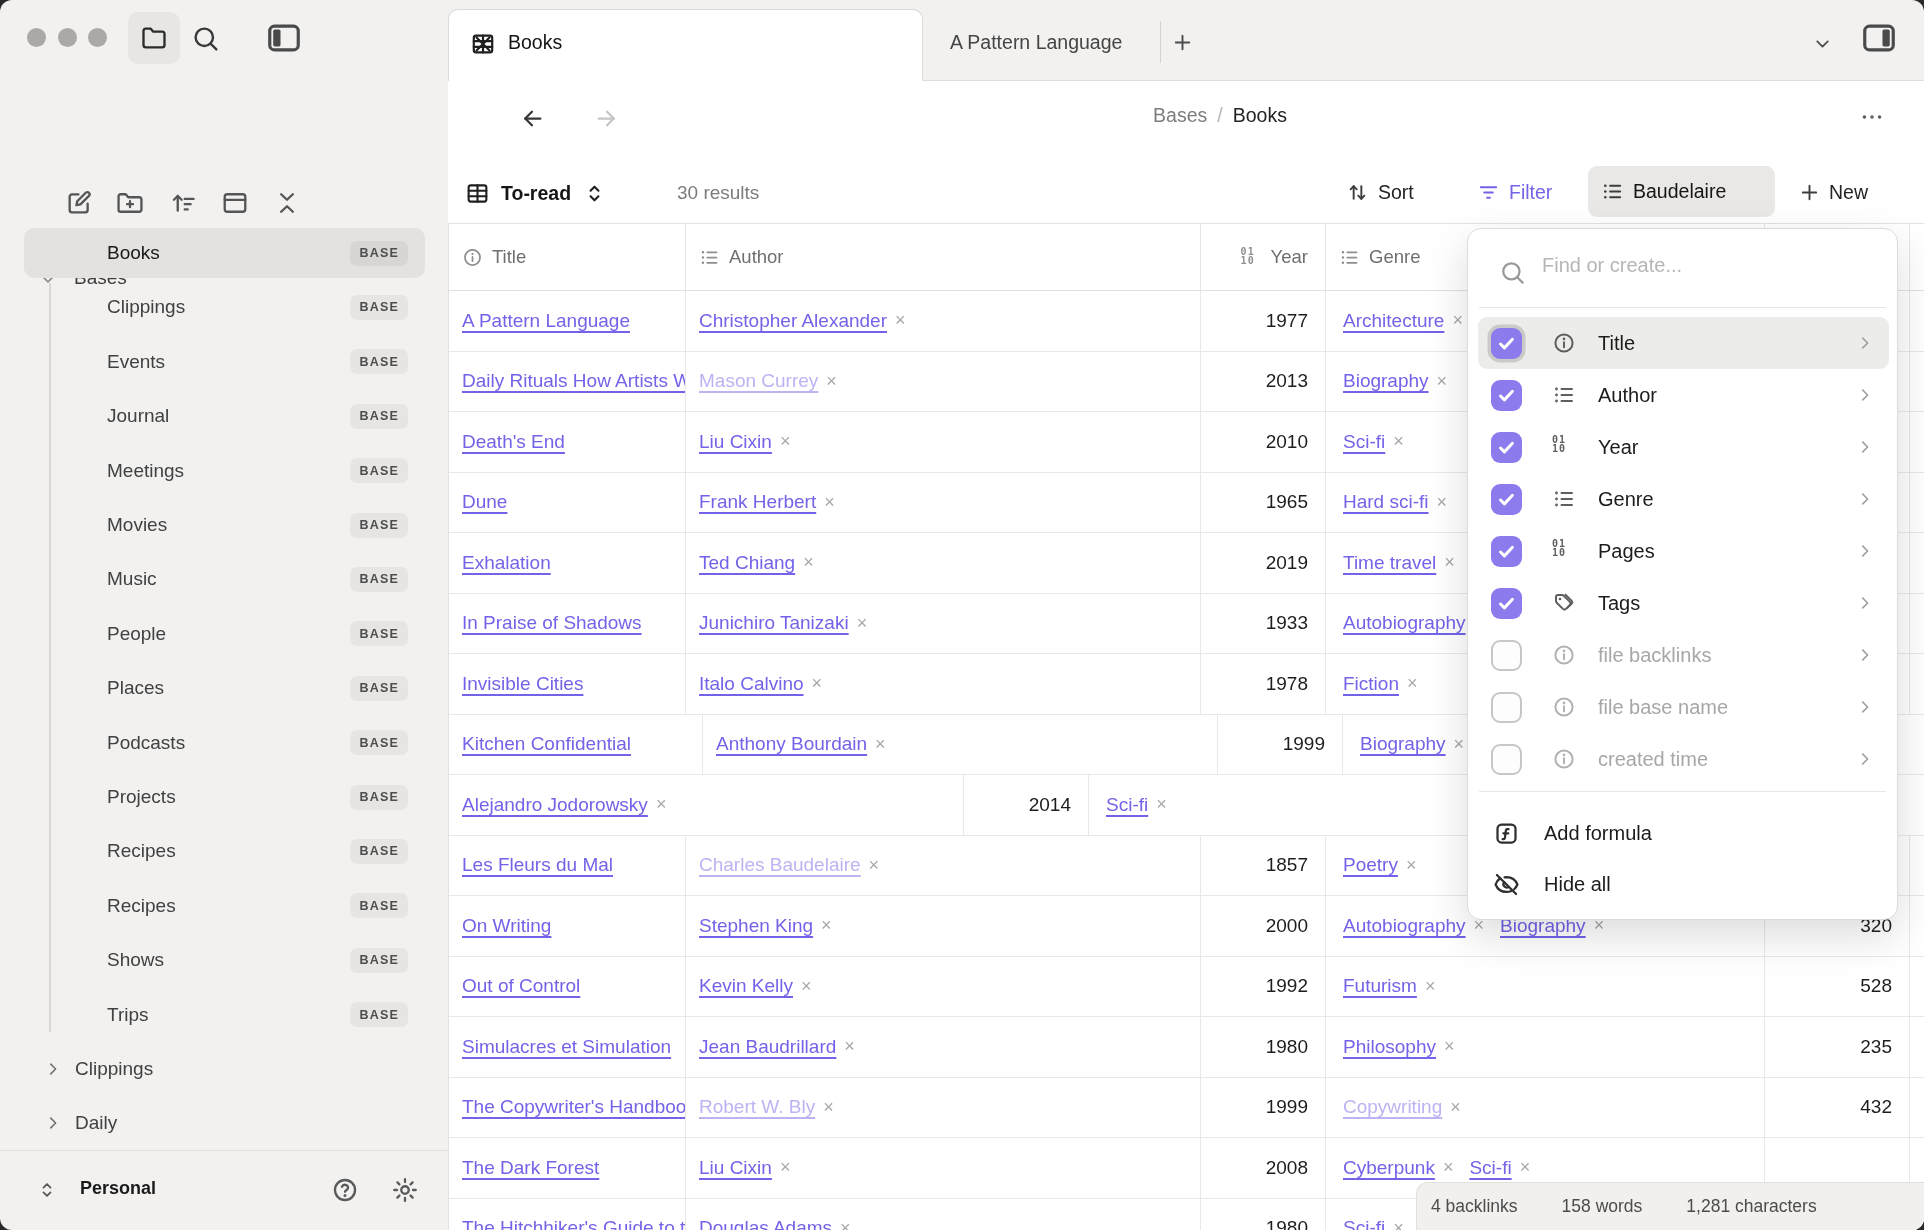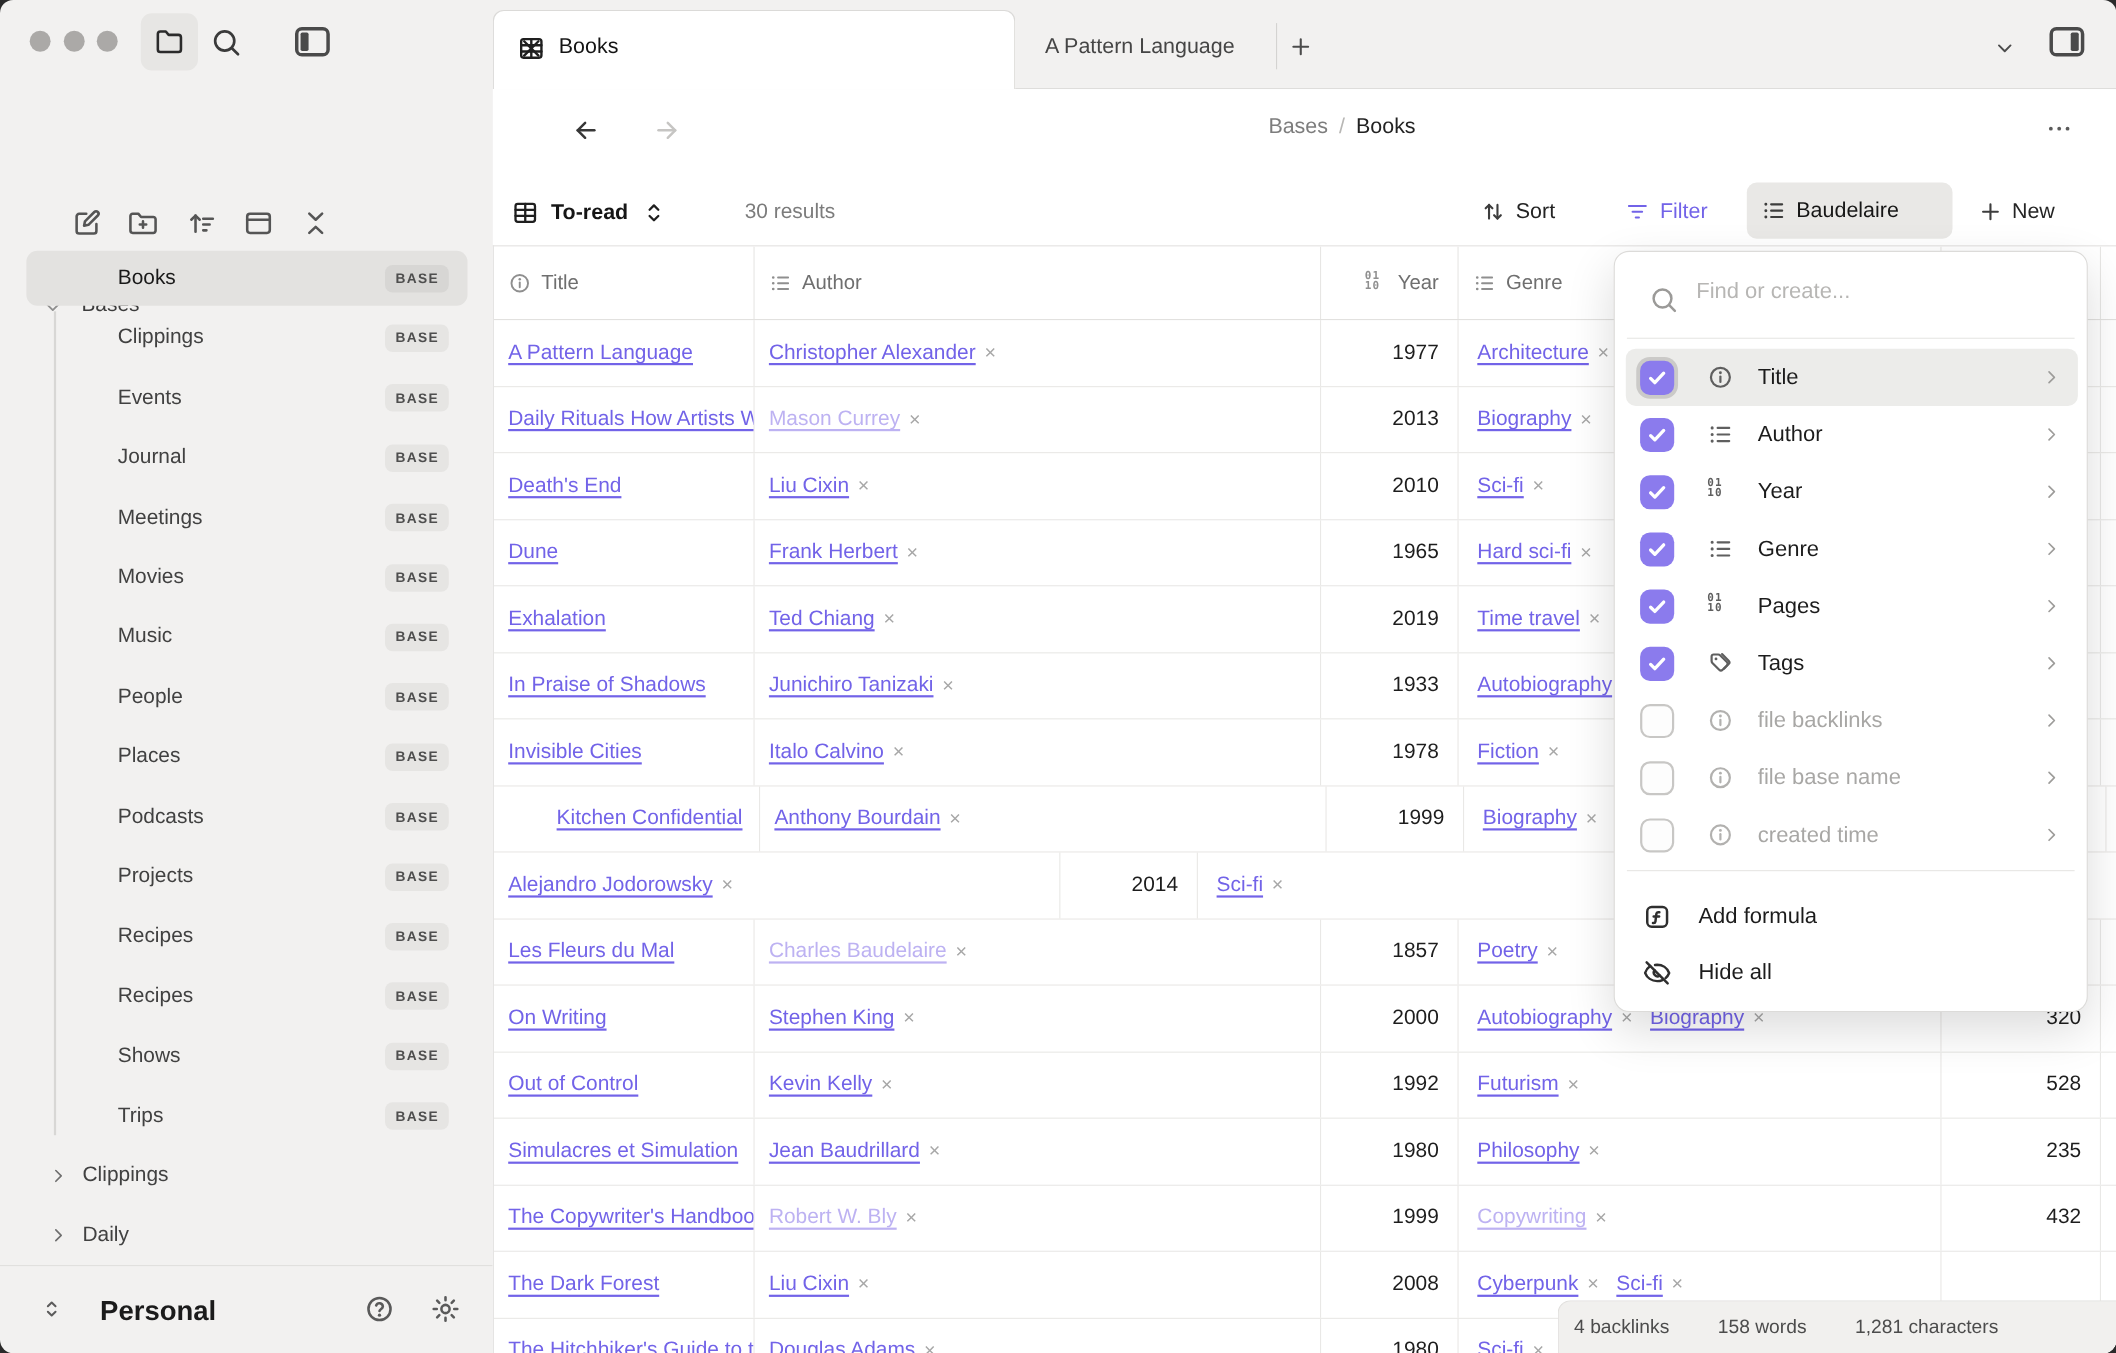--- a/index.html
+++ b/index.html
@@ -110,21 +110,21 @@
   .titem.sel{background:#e3e2e0;}
   .tlabel{margin-left:83px;font-size:19px;color:#414141;}
   .titem.sel .tlabel{color:#191919;}
   .badge{margin-left:auto;margin-right:17px;height:25px;padding:0 9px;border-radius:7px;background:#e6e5e3;display:flex;align-items:center;font-size:12.5px;font-weight:700;letter-spacing:1.2px;color:#4e4e4e;}
   .titem.sel .badge{background:#d7d6d4;}
   .citem{position:absolute;left:24px;width:401px;height:50px;display:flex;align-items:center;}
   .citem .icon{margin-left:20px;width:18px;height:18px;color:#6f6f6f;}
   .citem .tlabel{margin-left:13px;}
   .sb-divider{position:absolute;left:0;top:1069px;width:448px;height:1px;background:#e1e0de;}
   .vchev{position:absolute;left:36px;top:1098px;width:22px;height:22px;color:#5c5c5c;}
-  .vname{position:absolute;left:91px;top:1097px;font-size:25px;font-weight:700;color:#1b1b1b;}
+  .vname{position:absolute;left:80px;top:1097px;font-size:18px;font-weight:700;color:#1b1b1b;}
   .vbtn{position:absolute;top:1089px;width:40px;height:40px;display:flex;align-items:center;justify-content:center;}
   .vbtn .icon{width:28px;height:28px;color:#5a5a5a;}
 </style>
 </head>
 <body>
 
 <div id="app">
 
   <div>
     <div class="traffic" style="left:27px"></div>
@@ -592,21 +592,21 @@
           <div class="td genre" style="width: 439px;">
             <span class="gtag">
               <a class="cl">Fiction</a>
               <span class="x">×</span>
             </span>
           </div>
           <div class="td right" style="width: 145px;"></div>
           <div class="td" style="width: 15px;"></div>
         </div>
         <div class="trow">
-          <div class="td" style="width: 198px; margin-left: 44px;">
+          <div class="td" style="width: 254px;">
             <a class="cl">Kitchen Confidential</a>
           </div>
           <div class="td" style="width: 515px;">
             <a class="cl">Anthony Bourdain</a>
             <span class="x">×</span>
           </div>
           <div class="td right" style="width: 125px;">1999</div>
           <div class="td genre" style="width: 439px;">
             <span class="gtag">
               <a class="cl">Biography</a>

